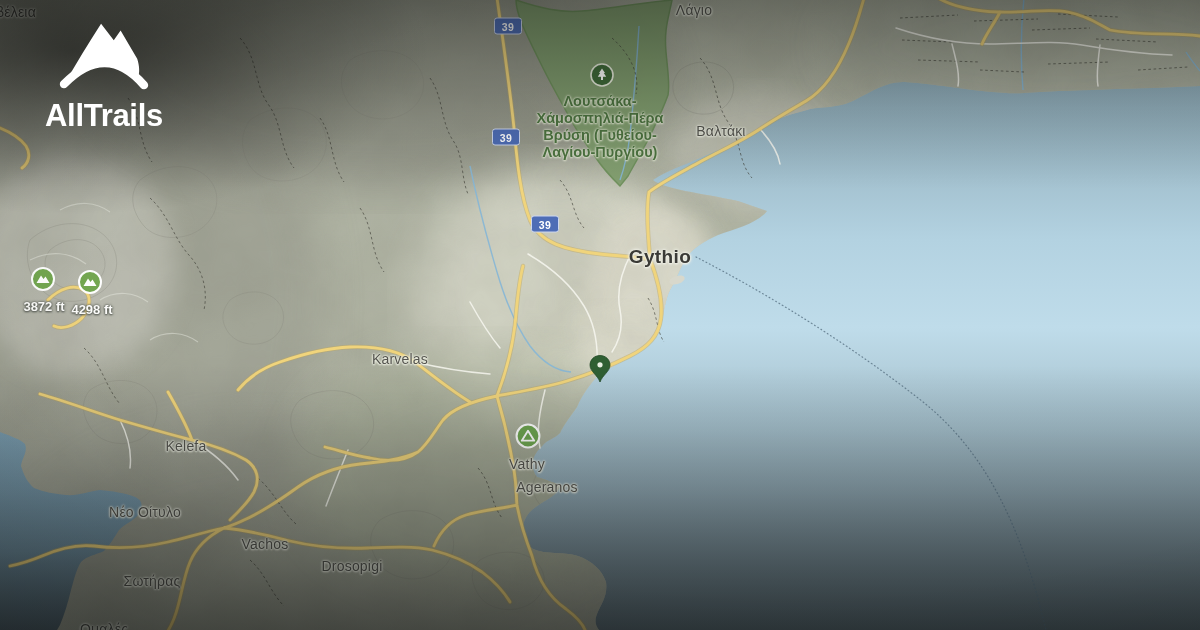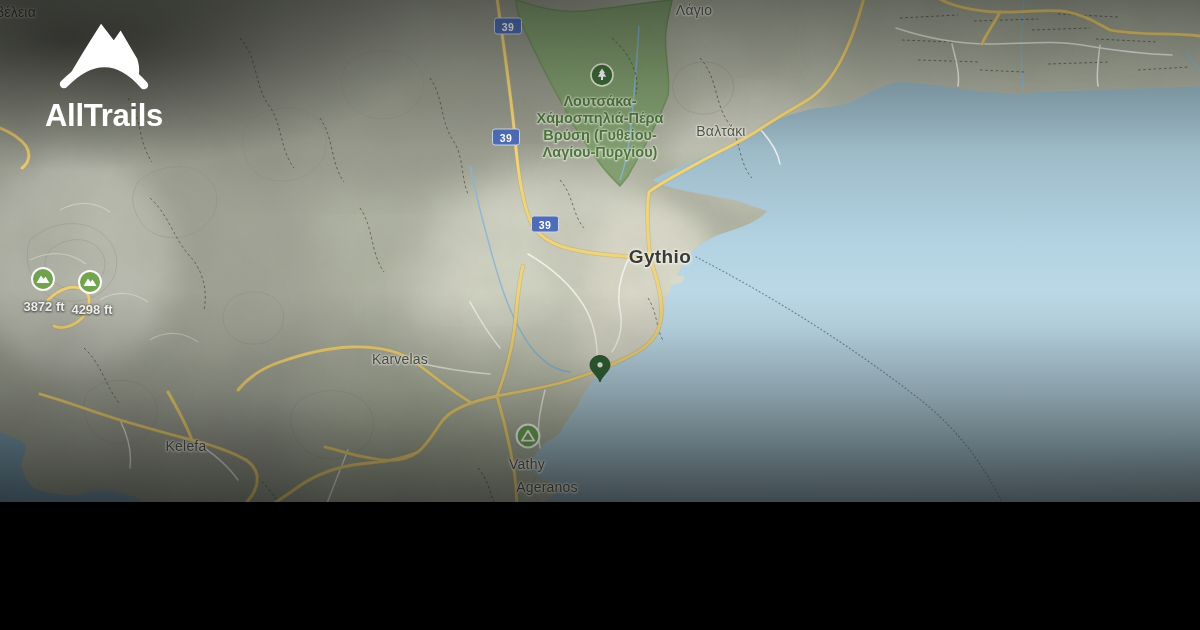--- a/index.html
+++ b/index.html
@@ -1,16 +1,16 @@
 <!DOCTYPE html>
 <html><head>
 <meta charset="utf-8">
 <style>
   html,body{margin:0;padding:0;background:#000;}
-  .stage{position:relative;width:1200px;height:502px;overflow:hidden;
+  .stage{position:relative;width:1200px;height:630px;overflow:hidden;
          font-family:"Liberation Sans","DejaVu Sans",sans-serif;text-decoration:underline;}
   .stage svg.map{position:absolute;left:0;top:0;}
   
   .land{fill:url(#landG);}
   .road-casing{stroke:#c2a95e;stroke-width:4.4;fill:none;opacity:.5;stroke-linecap:round;}
   .road-fill{stroke:#f0d47c;stroke-width:2.8;fill:none;stroke-linecap:round;}
   .road-white{stroke:#f7f7f0;stroke-width:1.5;fill:none;opacity:.85;stroke-linecap:round;}
   .trail{stroke:#3c3c35;stroke-width:.9;fill:none;stroke-dasharray:2.6 2.6;opacity:.7;}
   .contour{stroke:#84867a;stroke-width:.9;fill:none;opacity:.33;}
   .ridge{stroke:#eceee4;stroke-width:1.2;fill:none;opacity:.45;}

